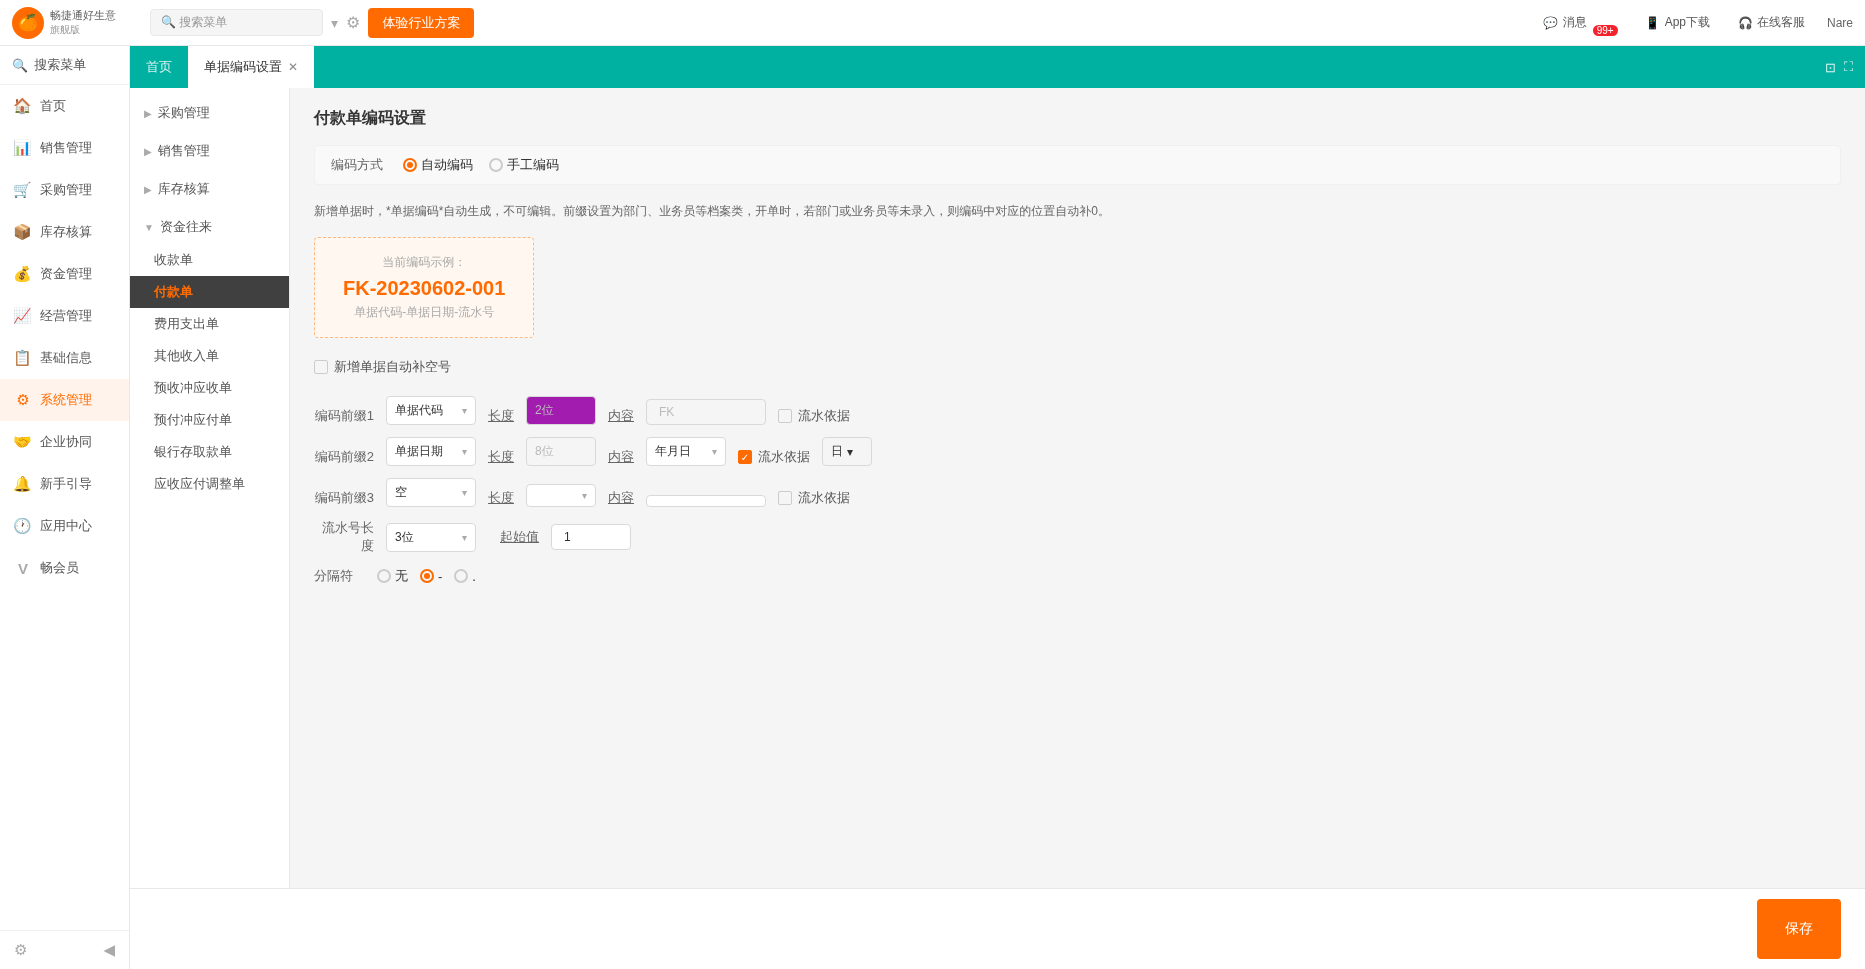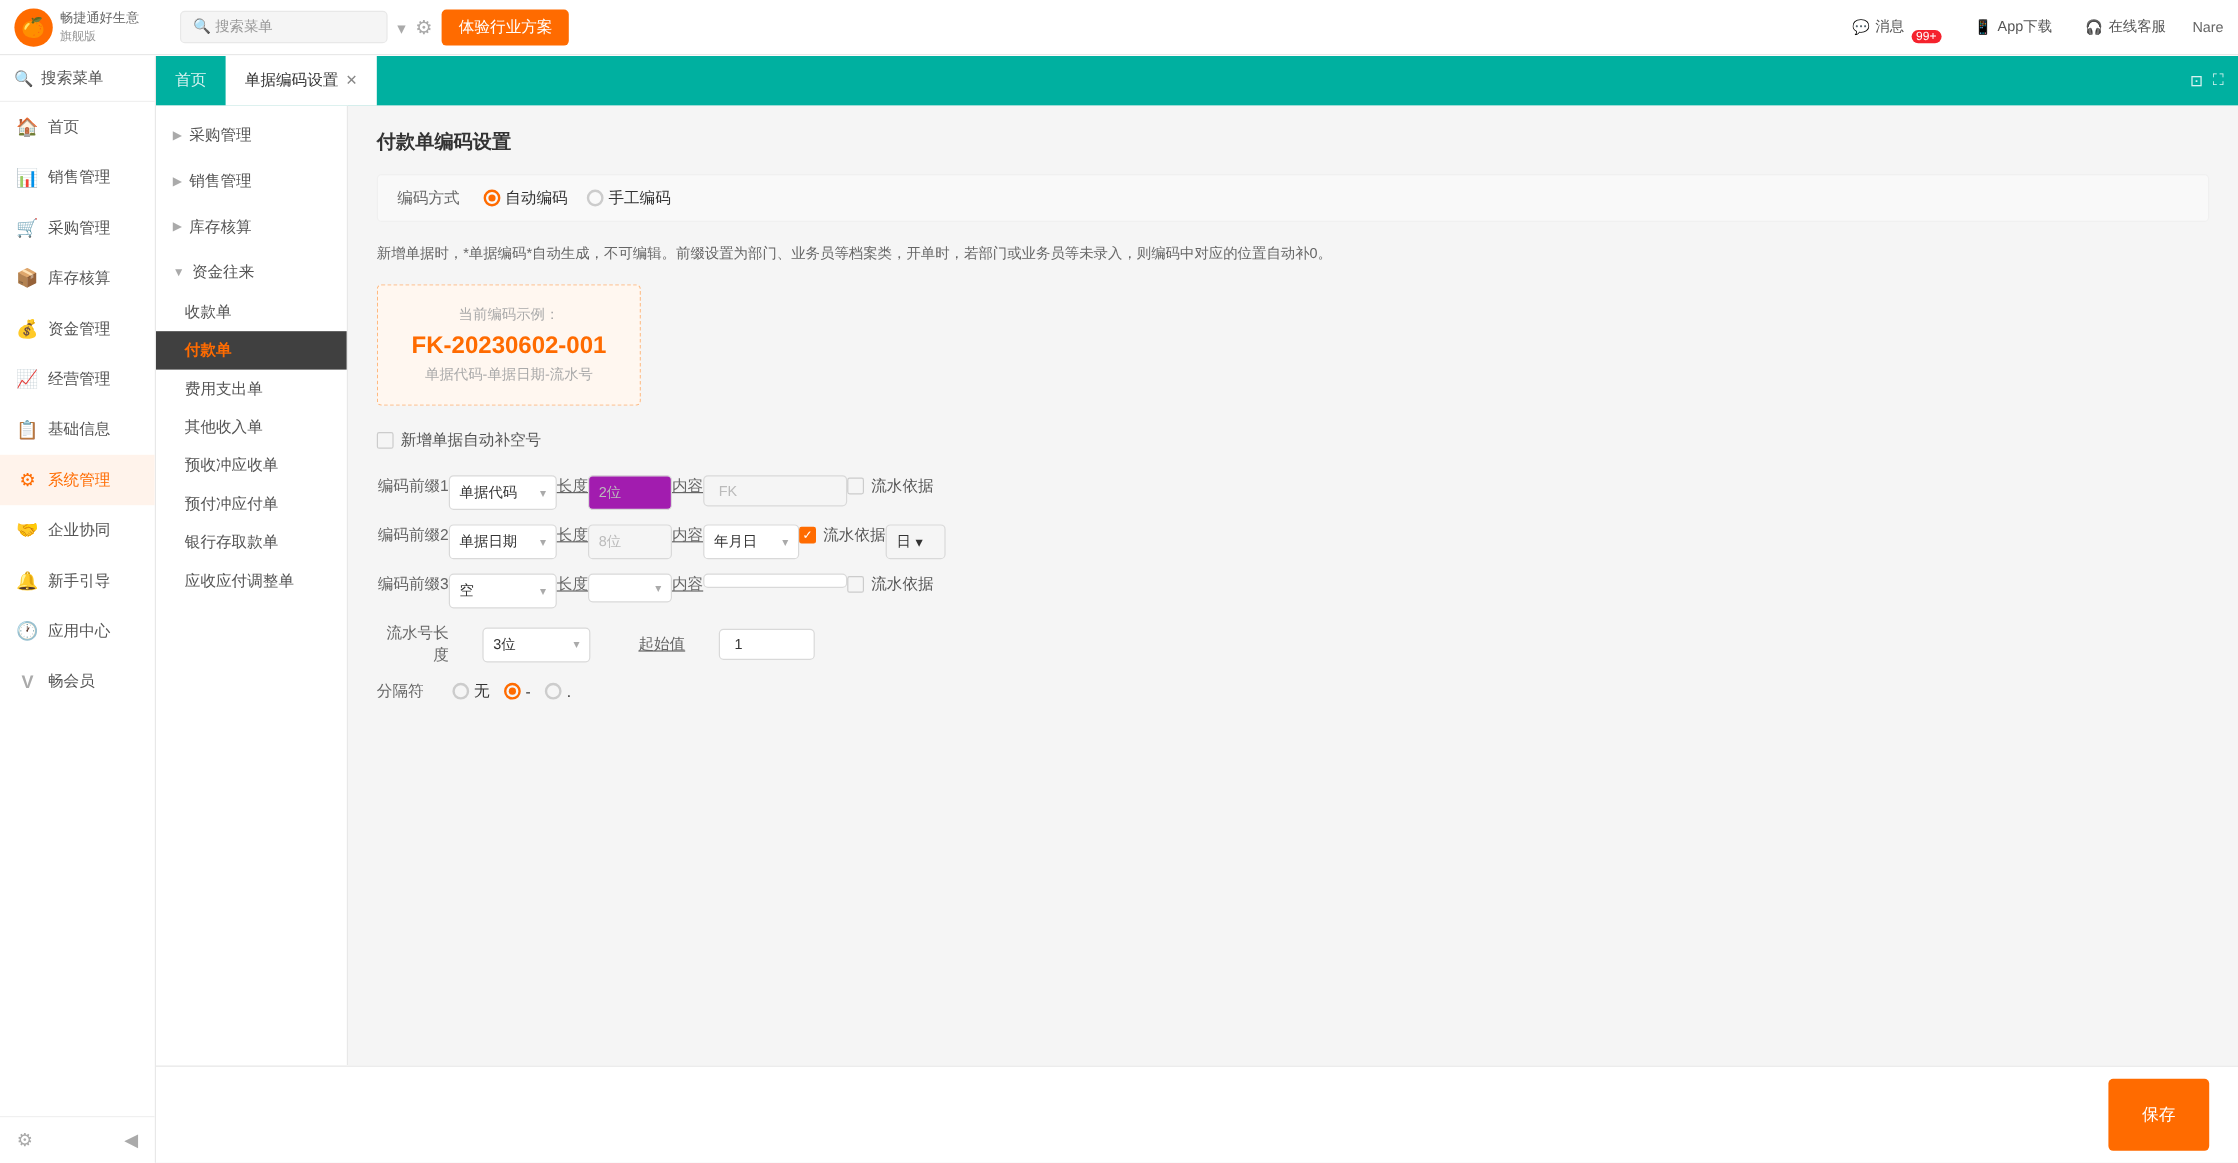--- a/index.html
+++ b/index.html
@@ -305,22 +305,22 @@
       border-radius: 2px;
       display: flex; align-items: center; justify-content: center;
     }
 
     
     .form-section {
       margin-bottom: 4px;
     }
     .form-row {
       display: flex;
-      align-items: flex-start;
-      gap: 0;
+      align-items: flex-end;
+      gap: 12px;
       margin-bottom: 12px;
     }
     .form-row-label {
       font-size: 13px;
       color: #666;
       width: 60px;
       text-align: right;
       flex-shrink: 0;
     }
     .form-select {
@@ -370,21 +370,21 @@
       border-radius: 2px;
       display: flex; align-items: center; justify-content: center;
       color: #fff;
       font-size: 10px;
     }
 
     
     .serial-row {
       display: flex;
       align-items: center;
-      gap: 28px;
+      gap: 12px;
       margin-bottom: 12px;
     }
 
     
     .separator-row {
       display: flex;
       align-items: center;
       gap: 12px;
       margin-top: 8px;
     }

